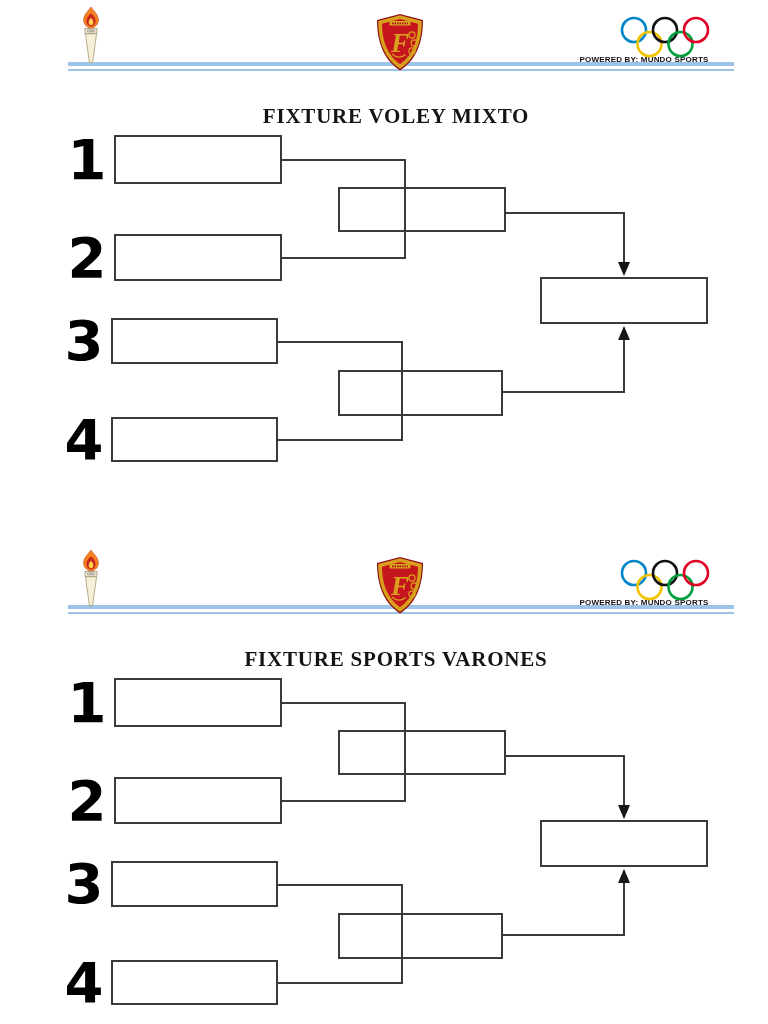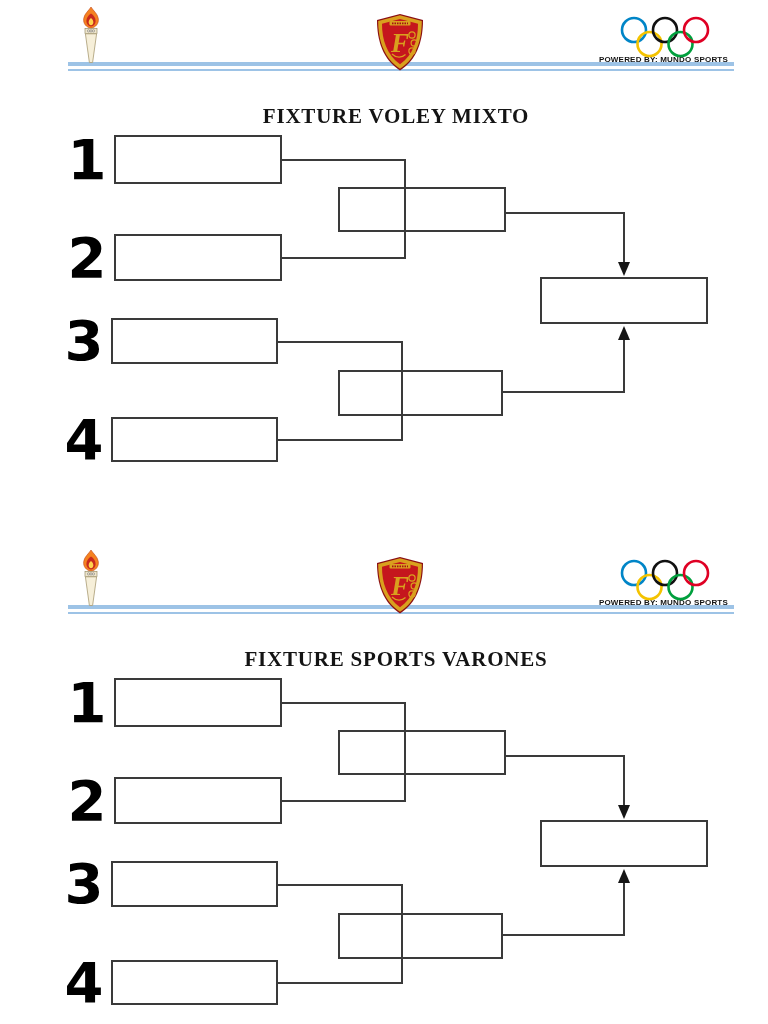--- a/index.html
+++ b/index.html
@@ -7,21 +7,21 @@
   .page{position:relative;width:768px;height:1024px;background:#ffffff;overflow:hidden;
         font-family:"Liberation Sans",sans-serif;}
   .section{position:absolute;left:0;width:768px;height:470px;}
   .sec-1{top:0;}
   .sec-2{top:543px;}
 
   
   .torch{position:absolute;left:78px;top:6px;width:26px;height:58px;z-index:4;}
   .crest{position:absolute;left:372px;top:13px;width:56px;height:58px;z-index:5;}
   .rings{position:absolute;left:620px;top:16px;width:90px;height:43px;z-index:4;}
-  .powered{position:absolute;left:560px;top:55px;width:168px;text-align:right;
+  .powered{position:absolute;left:560px;top:55px;width:168px;text-align:center;
            font-size:8px;font-weight:bold;letter-spacing:.2px;color:#121212;
            font-family:"Liberation Sans",sans-serif;white-space:nowrap;}
   .rule{position:absolute;left:68px;top:62px;width:666px;height:3px;background:#ffffff;
         border-top:4px solid var(--rule-blue,#9DC3E6);
         border-bottom:2px solid var(--rule-blue,#9DC3E6);z-index:1;}
 
   
   .title{position:absolute;left:0;top:92px;width:768px;margin:12px;text-align:center;
          font-family:"Liberation Serif",serif;font-weight:bold;font-size:21px;
          letter-spacing:.8px;color:#141414;}

